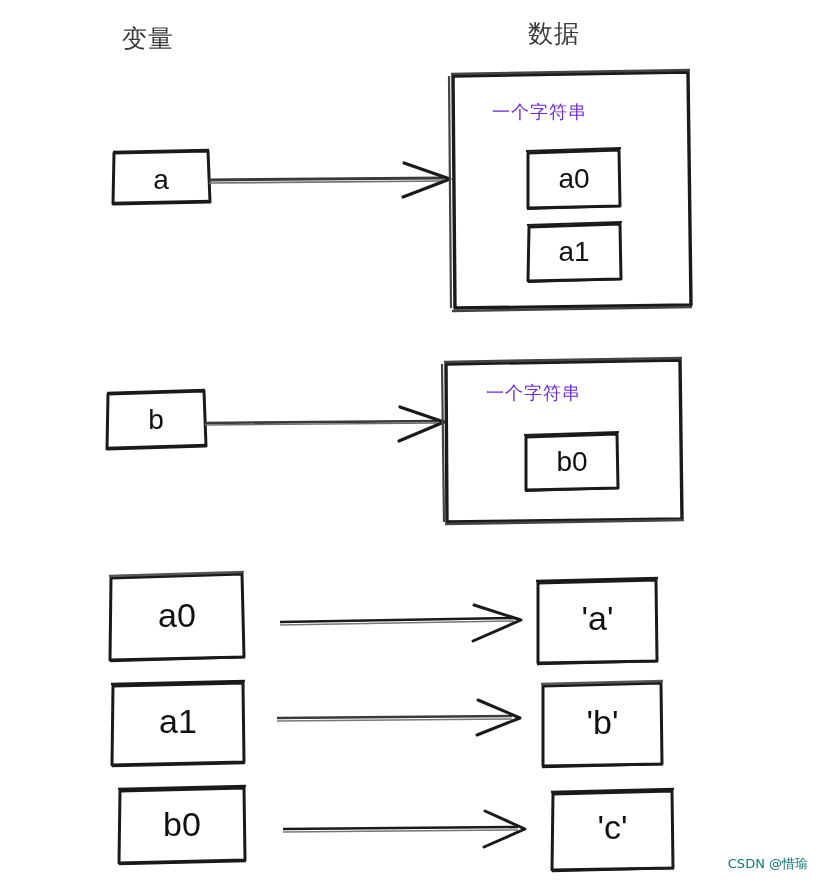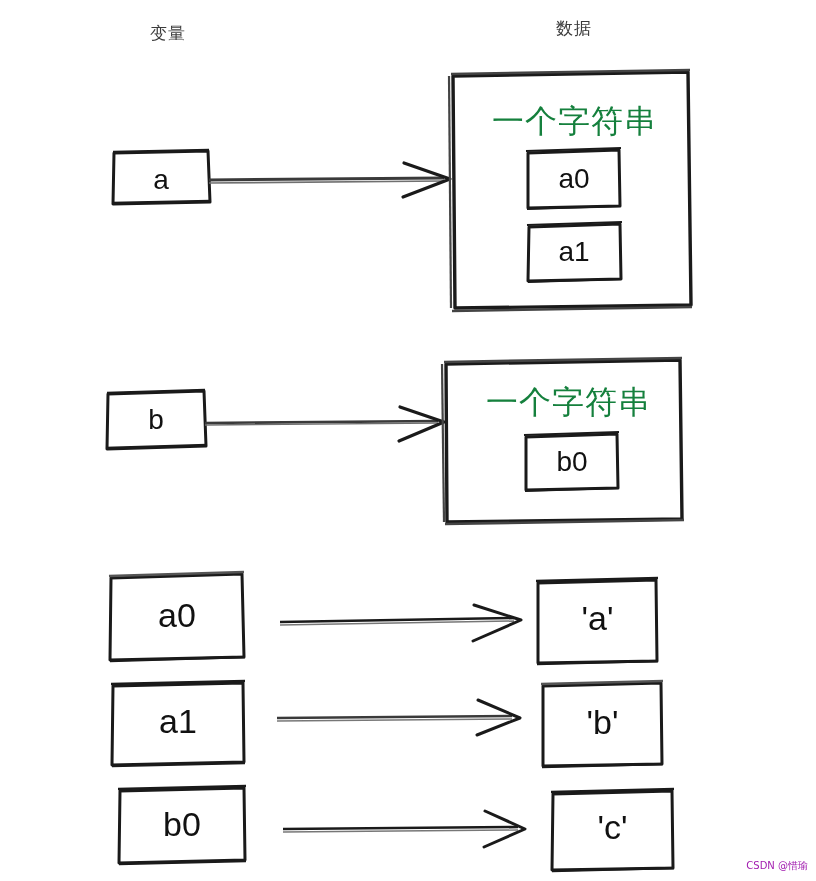--- a/index.html
+++ b/index.html
@@ -19,54 +19,53 @@
     position: absolute;
     left: 0;
     top: 0;
     width: 816px;
     height: 881px;
   }
   .col-header {
     position: absolute;
     color: #3b3b3b;
     font-family: Liberation Serif, serif;
-    font-size: 17px;
+    font-size: 25px;
     letter-spacing: 1px;
     white-space: nowrap;
-    margin-left: 28px;
   }
   #header-variable { left: 122px; top: 22px; }
   #header-data     { left: 528px; top: 17px; }
 
   .box-label {
     position: absolute;
     color: #111111;
     font-family: "Liberation Sans", sans-serif;
     white-space: nowrap;
     text-align: center;
   }
   .cn-inner-label {
     position: absolute;
-    color: #15803d;
+    color: #6d28d9;
     font-family: Liberation Serif, serif;
-    font-size: 32px;
+    font-size: 18px;
     letter-spacing: 1px;
     white-space: nowrap;
   }
   .hit {
     position: absolute;
     background: transparent;
   }
   #watermark {
     position: absolute;
     right: 8px;
     bottom: 8px;
-    color: #a21caf;
+    color: #0f766e;
     font-family: "DejaVu Sans", sans-serif;
-    font-size: 10px;
+    font-size: 13px;
     white-space: nowrap;
   }
 </style>
 </head>
 <body>
 
 <svg id="canvas" viewBox="0 0 816 881" xmlns="http://www.w3.org/2000/svg">
 
   <g>
     <path d="M114,153 L208,151 L210,202 L113,204 Z" fill="#ffffff" stroke="#1a1a1a" stroke-width="3" stroke-linejoin="round"></path>

